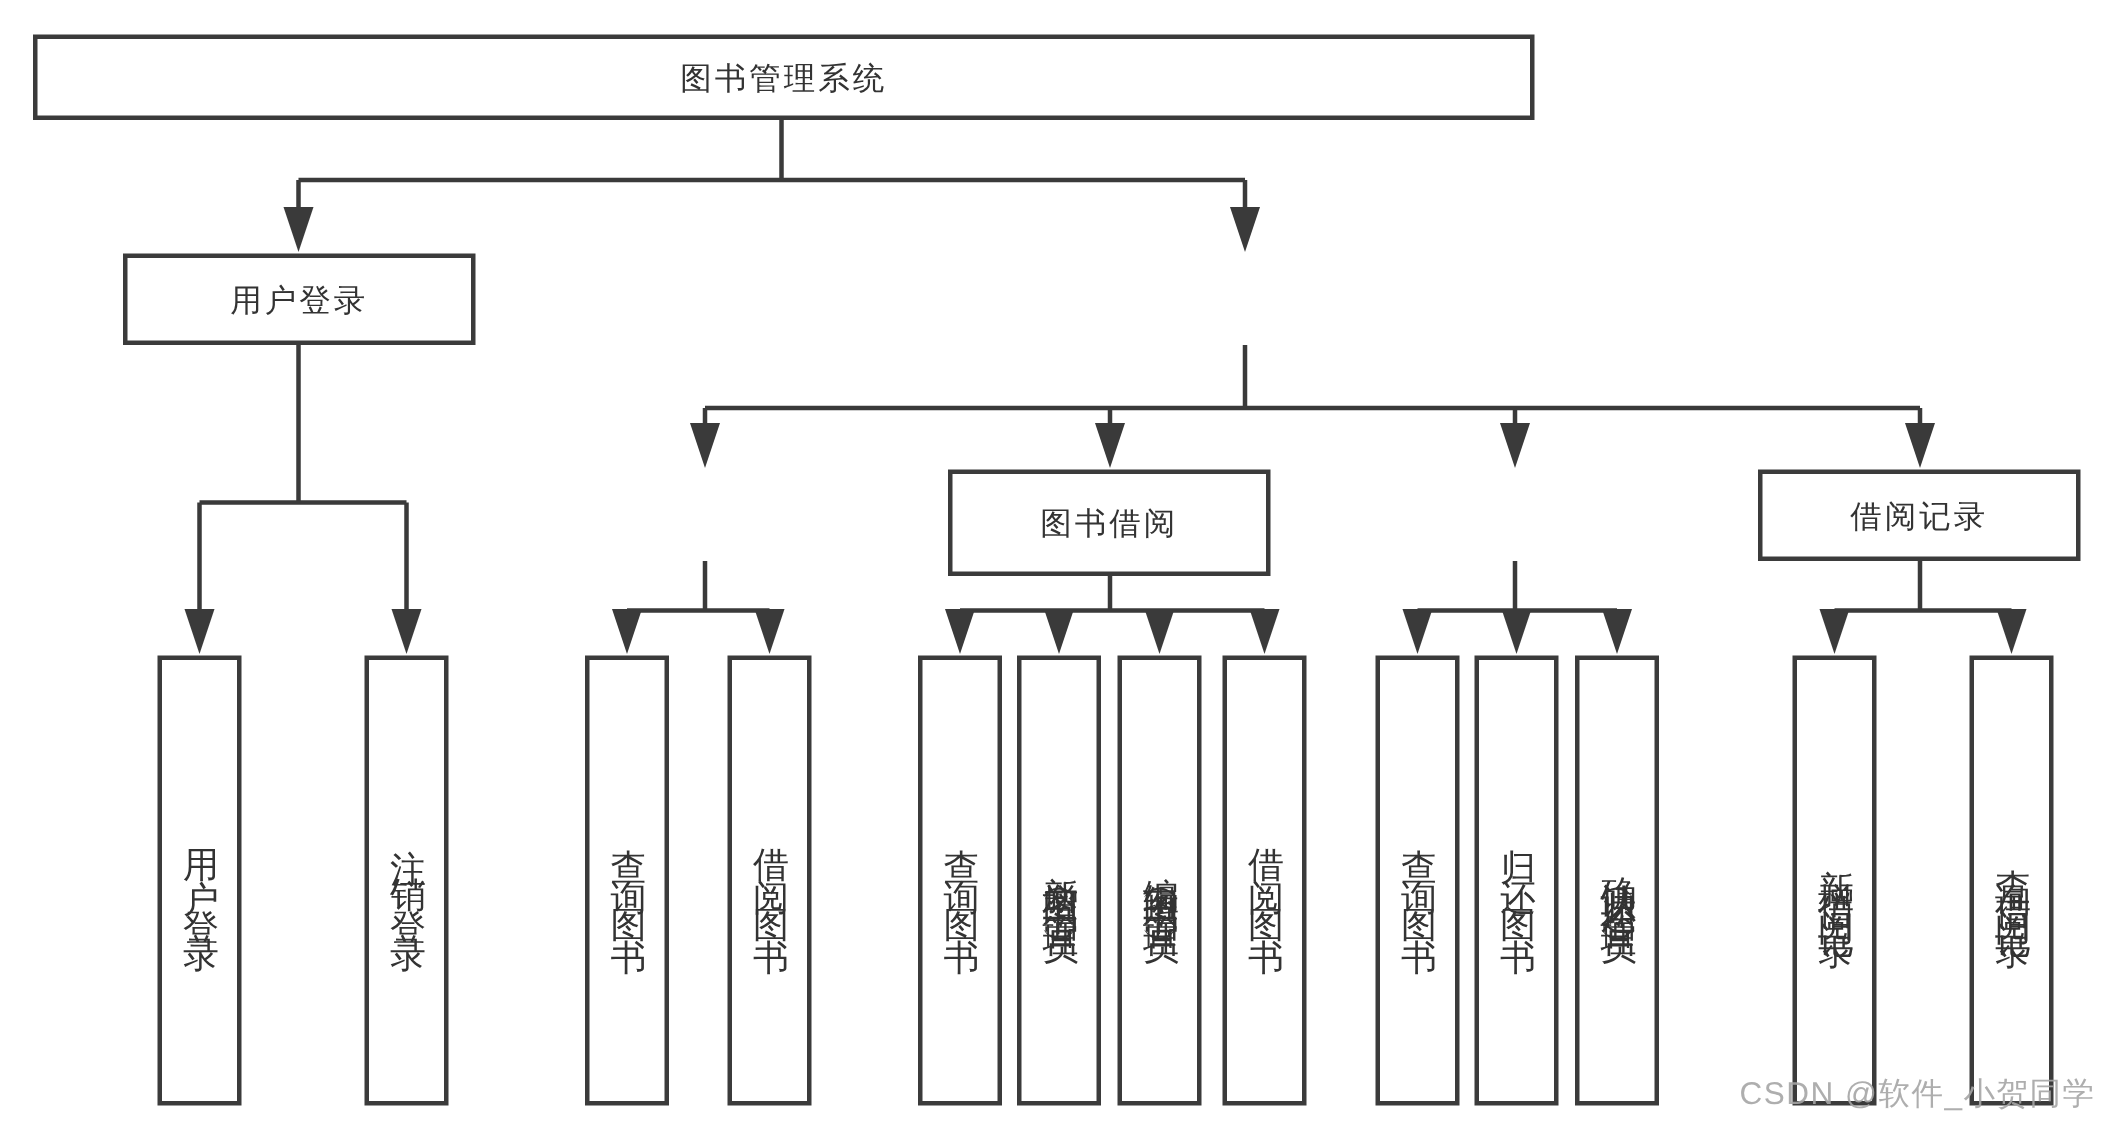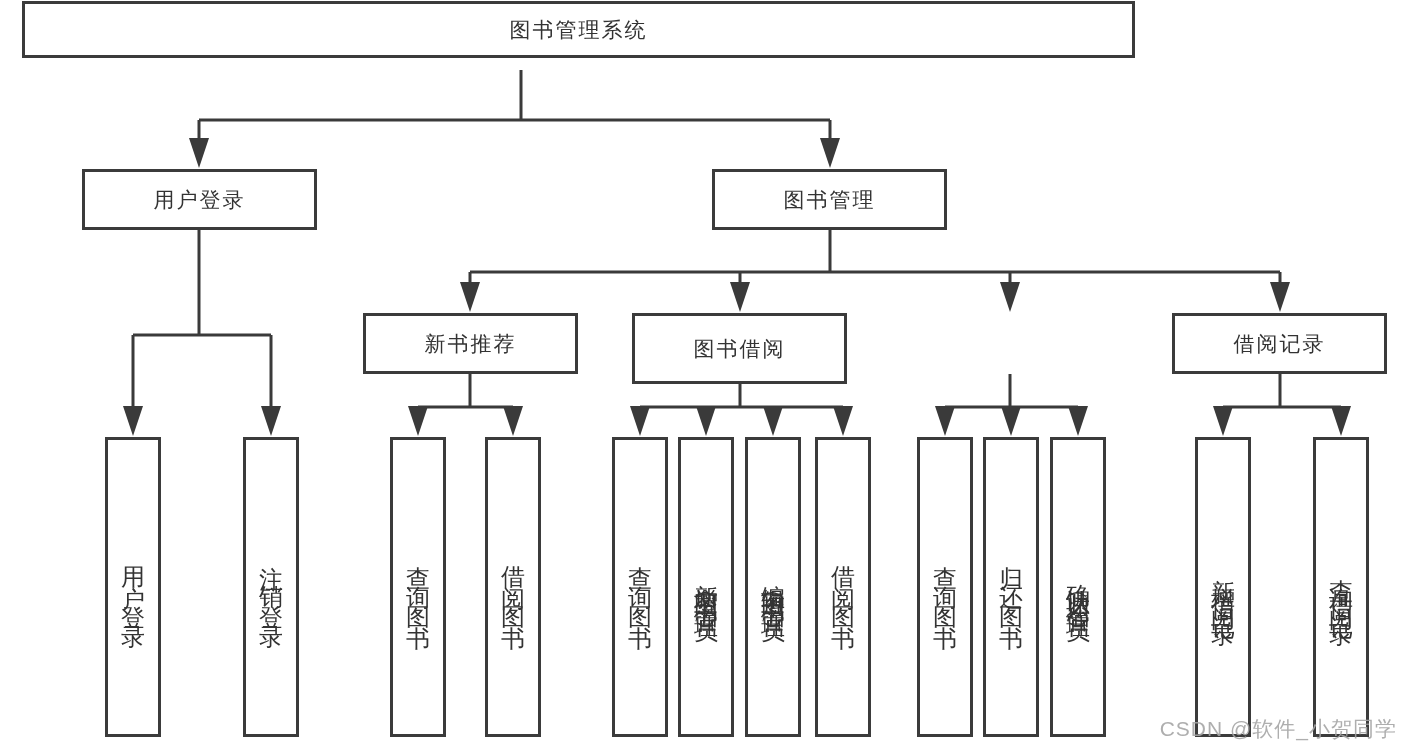--- a/index.html
+++ b/index.html
@@ -95,34 +95,28 @@
       <polygon points="763,406 783,406 773,436"></polygon>
       <polygon points="833,406 853,406 843,436"></polygon>
       <polygon points="935,406 955,406 945,436"></polygon>
       <polygon points="1001,406 1021,406 1011,436"></polygon>
       <polygon points="1068,406 1088,406 1078,436"></polygon>
       <polygon points="1213,406 1233,406 1223,436"></polygon>
       <polygon points="1331,406 1351,406 1341,436"></polygon>
     </g>
   </svg>
 
-  <div class="node h" style="left:22px; top:1px; width:1113px; height:57px">
+  <div class="node h" style="left:22px; top:23px; width:1001px; height:57px">
     <span>图书管理系统</span>
   </div>
 
   <div class="node h" style="left:82px; top:169px; width:235px; height:61px">
     <span>用户登录</span>
   </div>
-  <div class="node h" style="left:712px; top:169px; width:235px; height:61px">
-    <span>图书管理</span>
-  </div>
 
-  <div class="node h" style="left:363px; top:313px; width:215px; height:61px">
-    <span>新书推荐</span>
-  </div>
   <div class="node h" style="left:632px; top:313px; width:215px; height:71px">
     <span>图书借阅</span>
   </div>
   <div class="node h" style="left:1172px; top:313px; width:215px; height:61px">
     <span>借阅记录</span>
   </div>
 
   <div class="node v" style="left:105px; top:437px; width:56px; height:300px">
     <span class="ls-a">用户登录</span>
   </div>

